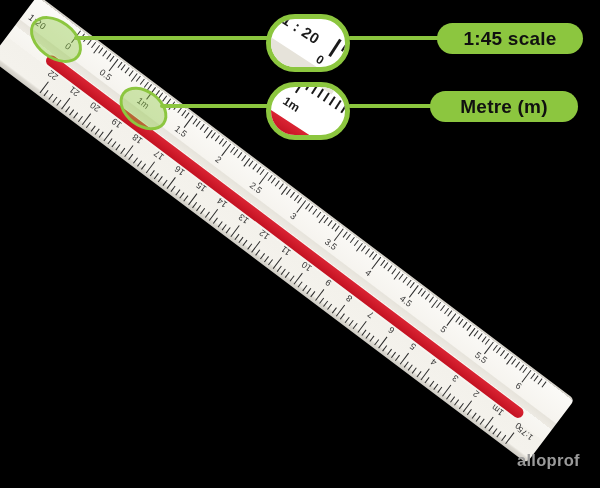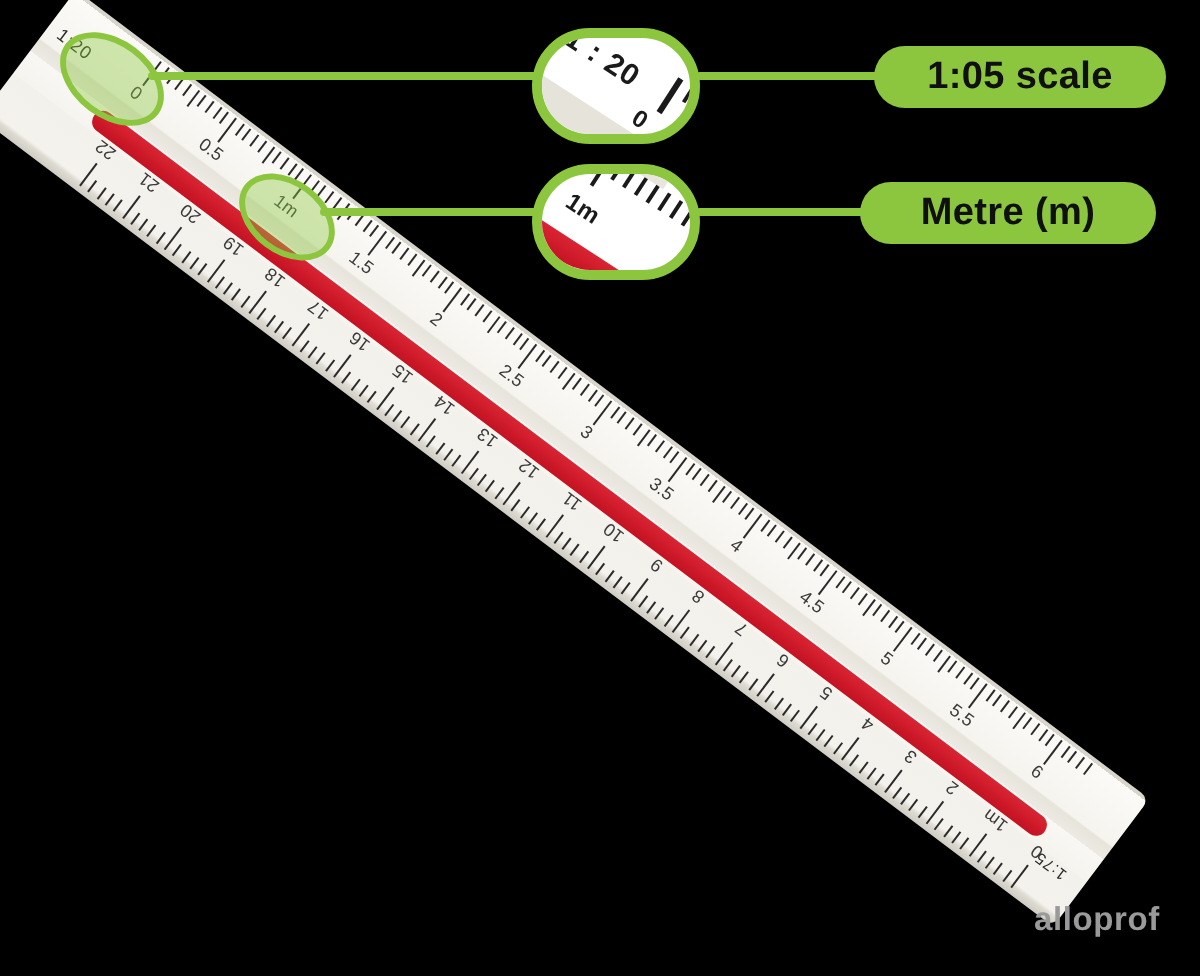--- a/index.html
+++ b/index.html
@@ -402,19 +402,19 @@
         <div class="zB-tick" style="left: 85px; height: 10px;"></div>
         <div class="zB-tick" style="left: 92px; height: 10px;"></div>
         <div class="zB-tick" style="left: 99px; height: 10px;"></div>
       </div>
     <span class="zB-label">1m</span>
     <div class="zB-red"></div>
   </div>
 </div>
 
 <div class="pill pill-scale">
-  <span>1:05 scale</span>
+  <span>1:45 scale</span>
 </div>
 <div class="pill pill-metre">
   <span>Metre (m)</span>
 </div>
 
 <div class="logo">alloprof</div>
 
 </body></html>

